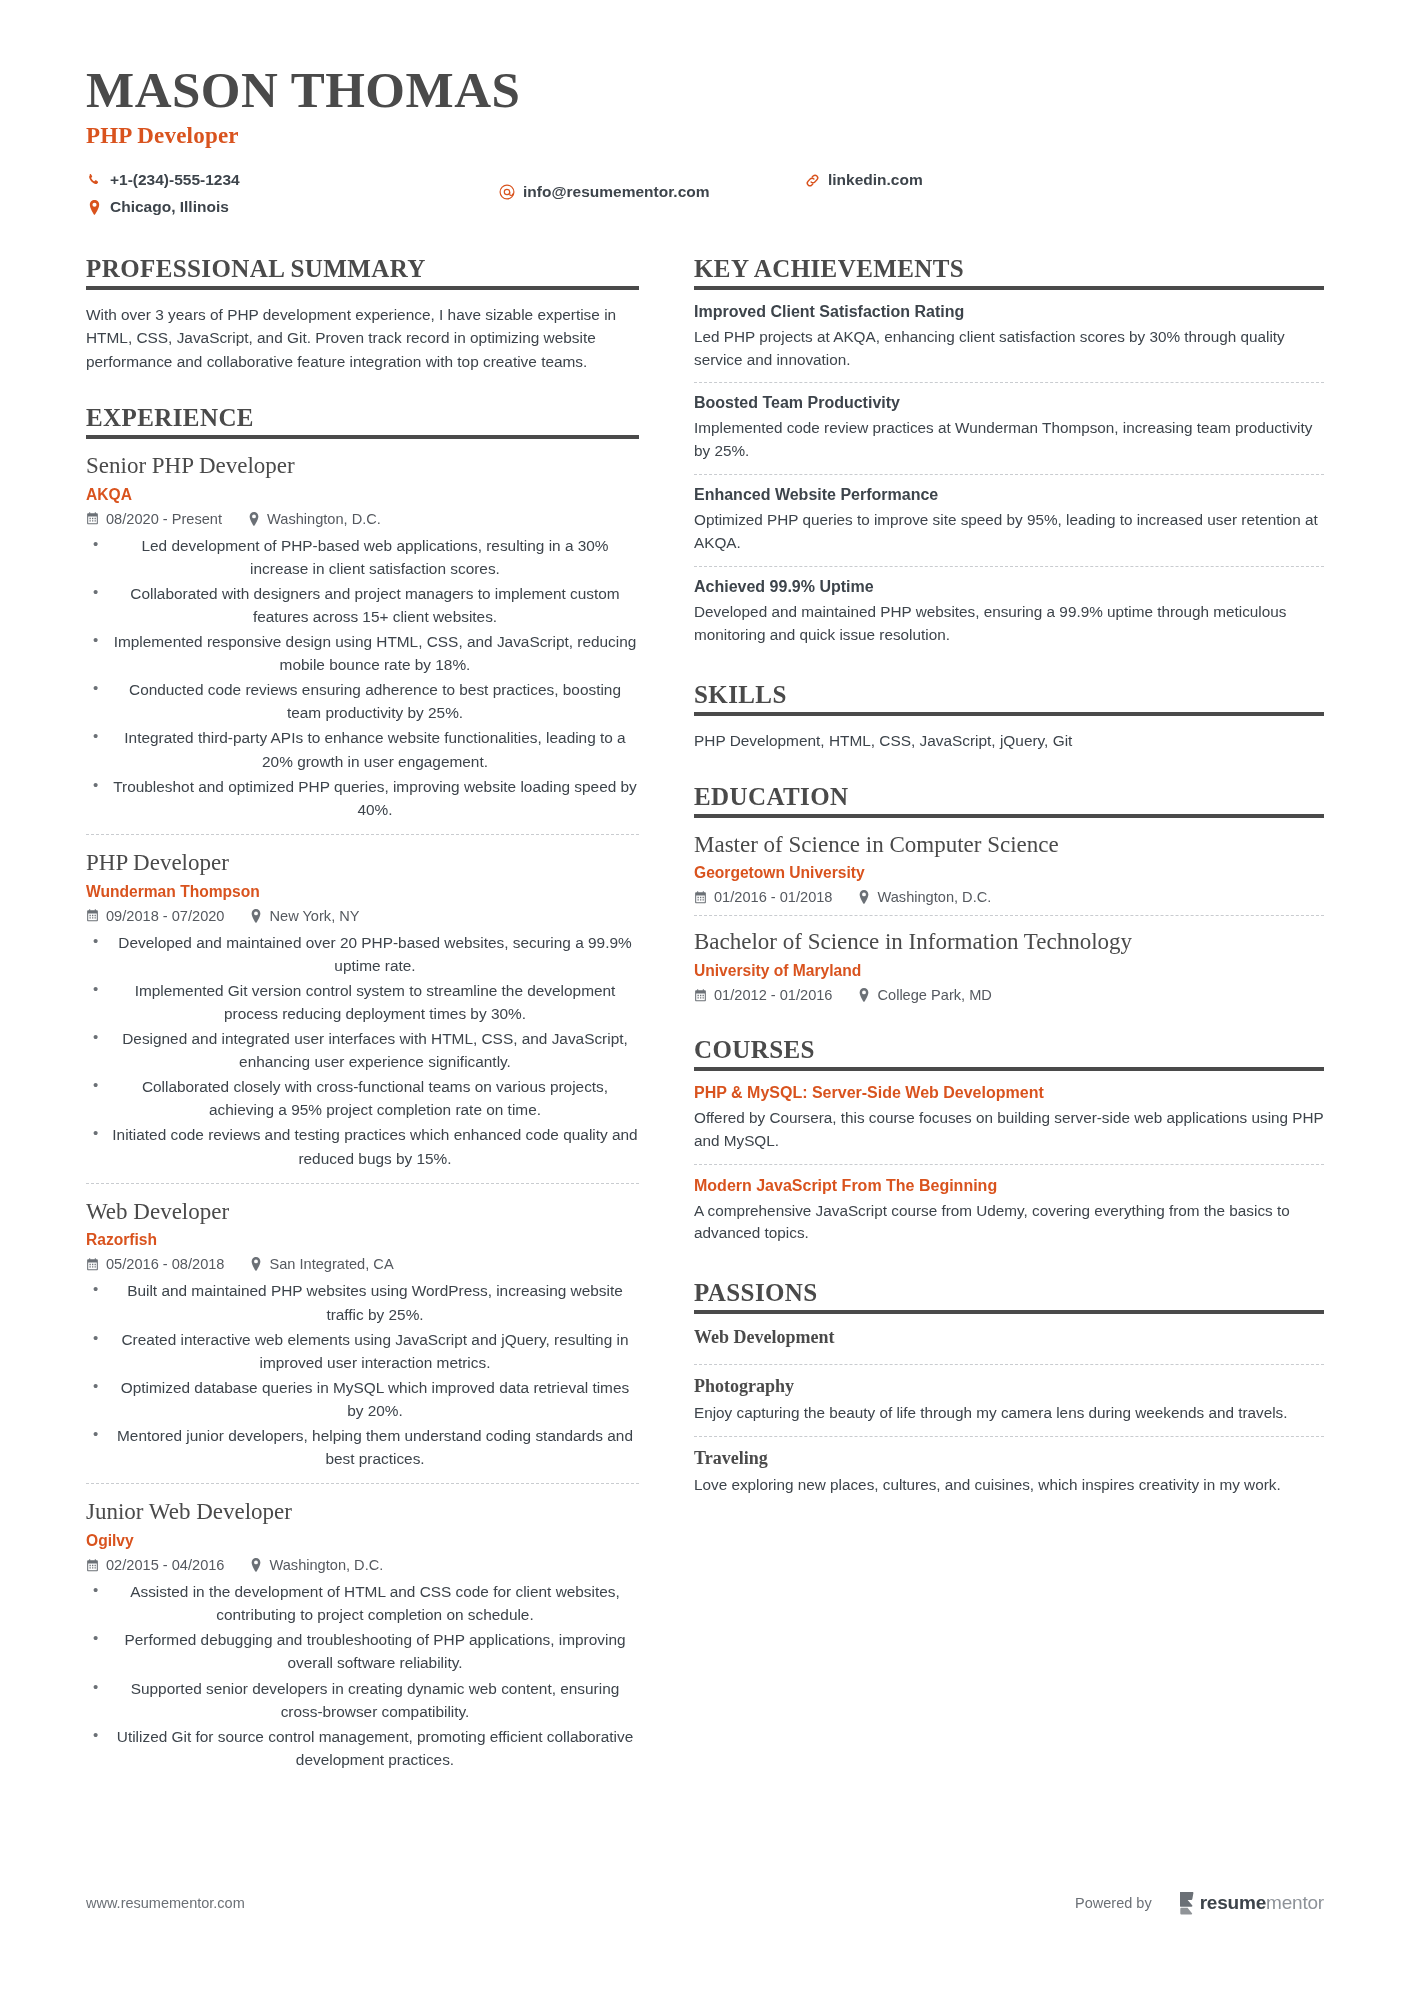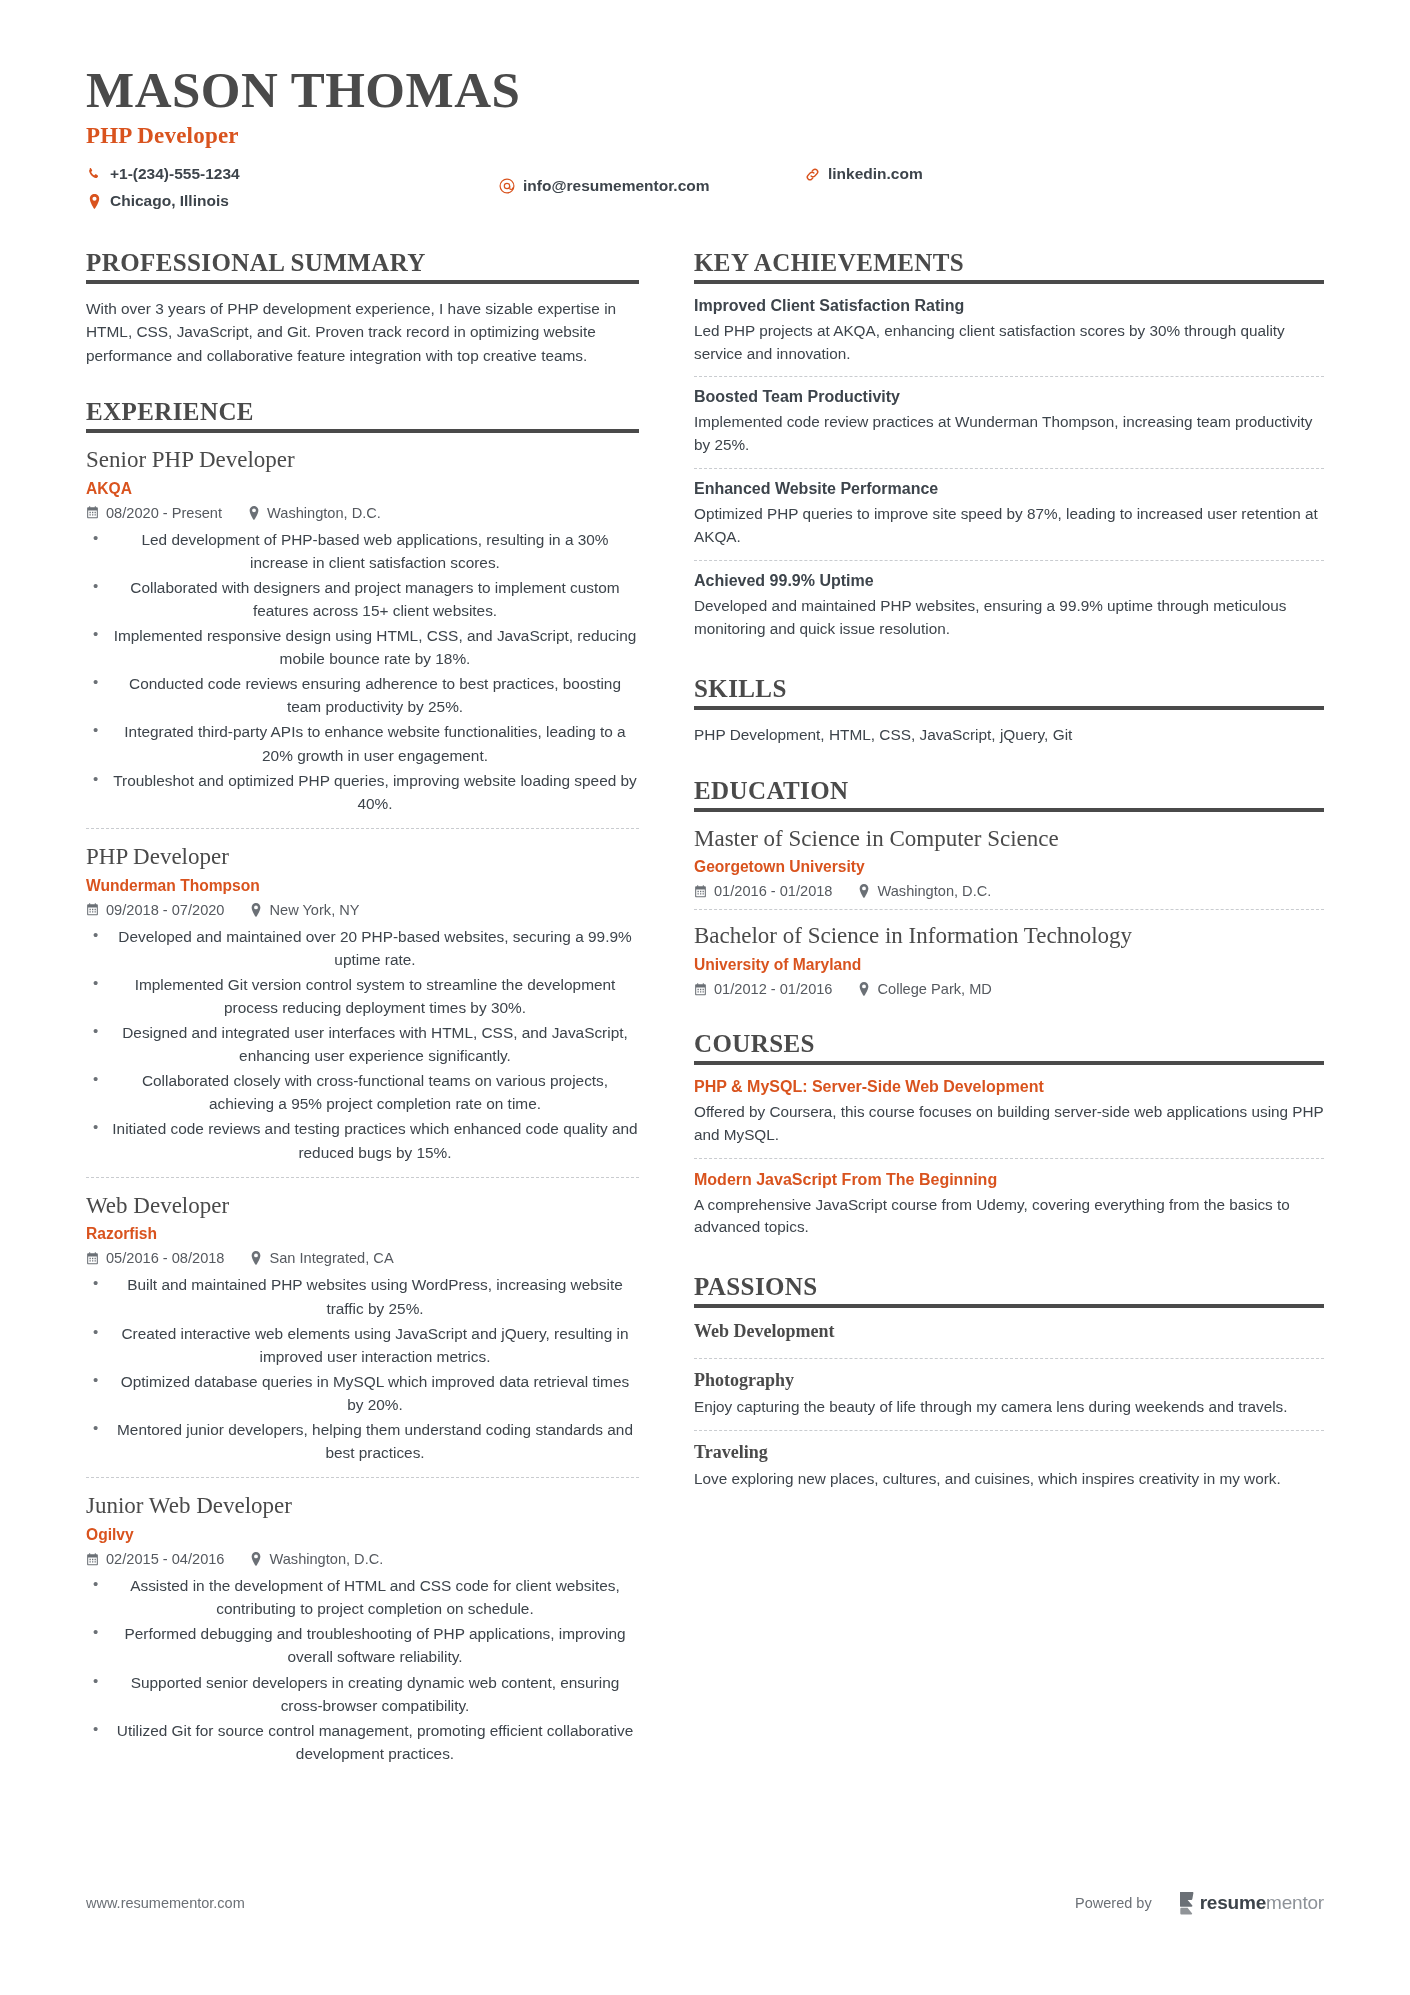--- a/index.html
+++ b/index.html
@@ -31,21 +31,21 @@
   }
   .hdr-role {
     font-family: "Liberation Serif", serif;
     font-weight: bold;
     font-size: 23px;
     color: #d9531e;
     margin-top: 4px;
     letter-spacing: 0.2px;
   }
   .contact-grid {
-    margin-top: 16px;
+    margin-top: 22px;
     position: relative;
     height: 54px;
   }
   .ct {
     position: absolute;
     display: flex;
     align-items: center;
     gap: 8px;
     font-size: 15.5px;
     font-weight: bold;
@@ -417,21 +417,21 @@
         <div class="ach">
           <div class="ach-title">Improved Client Satisfaction Rating</div>
           <div class="ach-text">Led PHP projects at AKQA, enhancing client satisfaction scores by 30% through quality service and innovation.</div>
         </div>
         <div class="ach">
           <div class="ach-title">Boosted Team Productivity</div>
           <div class="ach-text">Implemented code review practices at Wunderman Thompson, increasing team productivity by 25%.</div>
         </div>
         <div class="ach">
           <div class="ach-title">Enhanced Website Performance</div>
-          <div class="ach-text">Optimized PHP queries to improve site speed by 87%, leading to increased user retention at AKQA.</div>
+          <div class="ach-text">Optimized PHP queries to improve site speed by 95%, leading to increased user retention at AKQA.</div>
         </div>
         <div class="ach">
           <div class="ach-title">Achieved 99.9% Uptime</div>
           <div class="ach-text">Developed and maintained PHP websites, ensuring a 99.9% uptime through meticulous monitoring and quick issue resolution.</div>
         </div>
       </div>
 
       <div class="gap-md"></div>
 
       <div class="sec">

